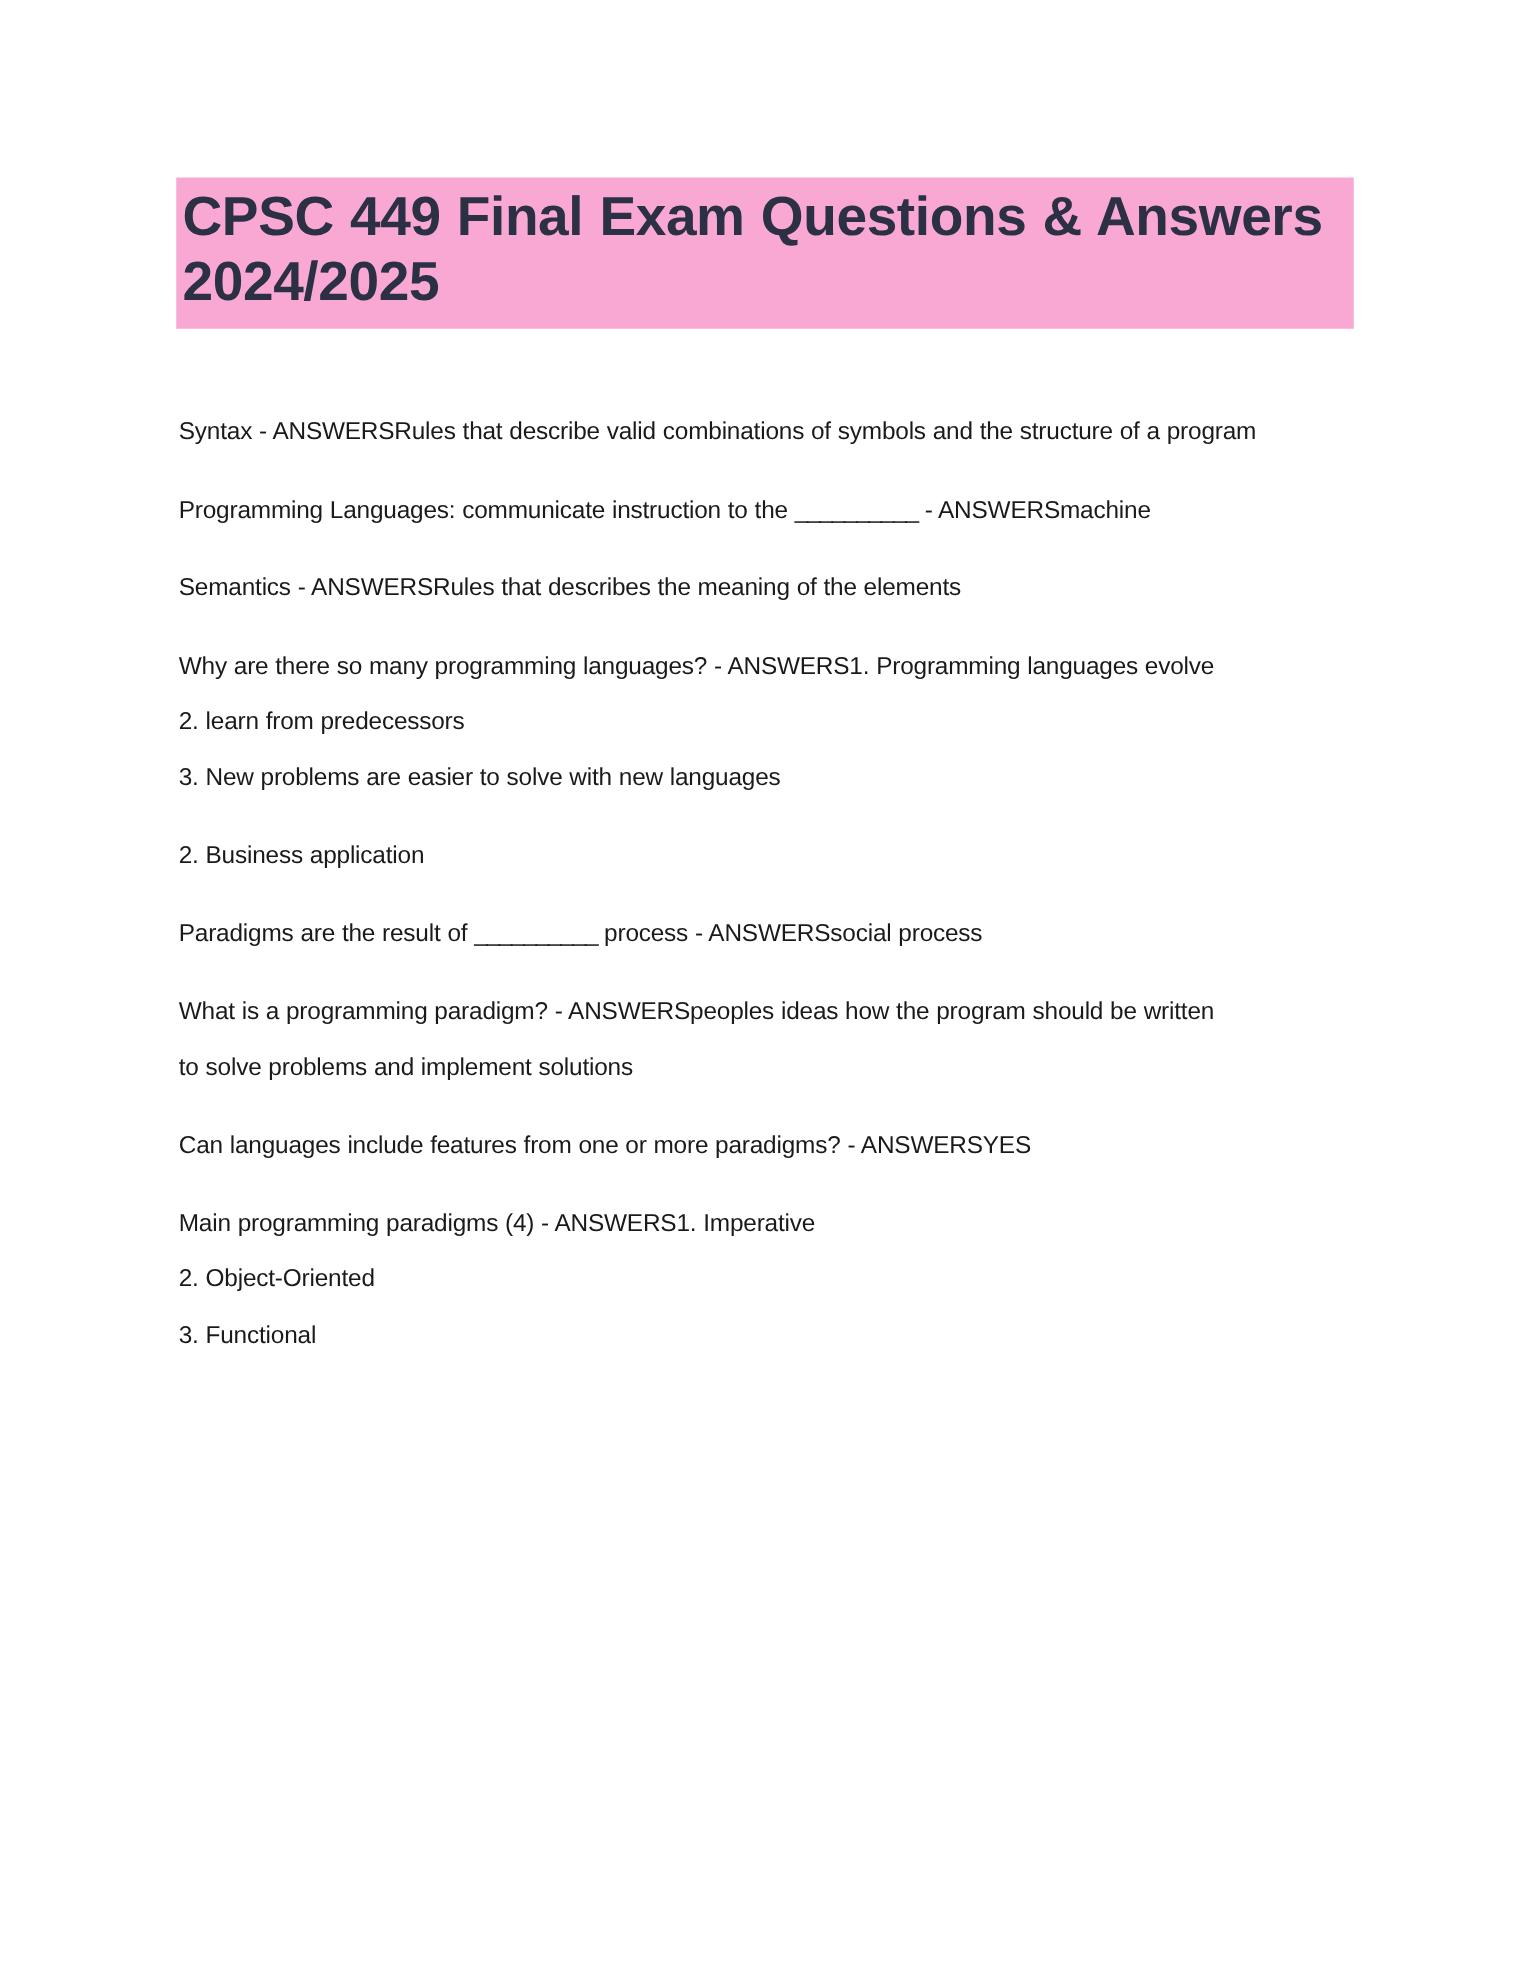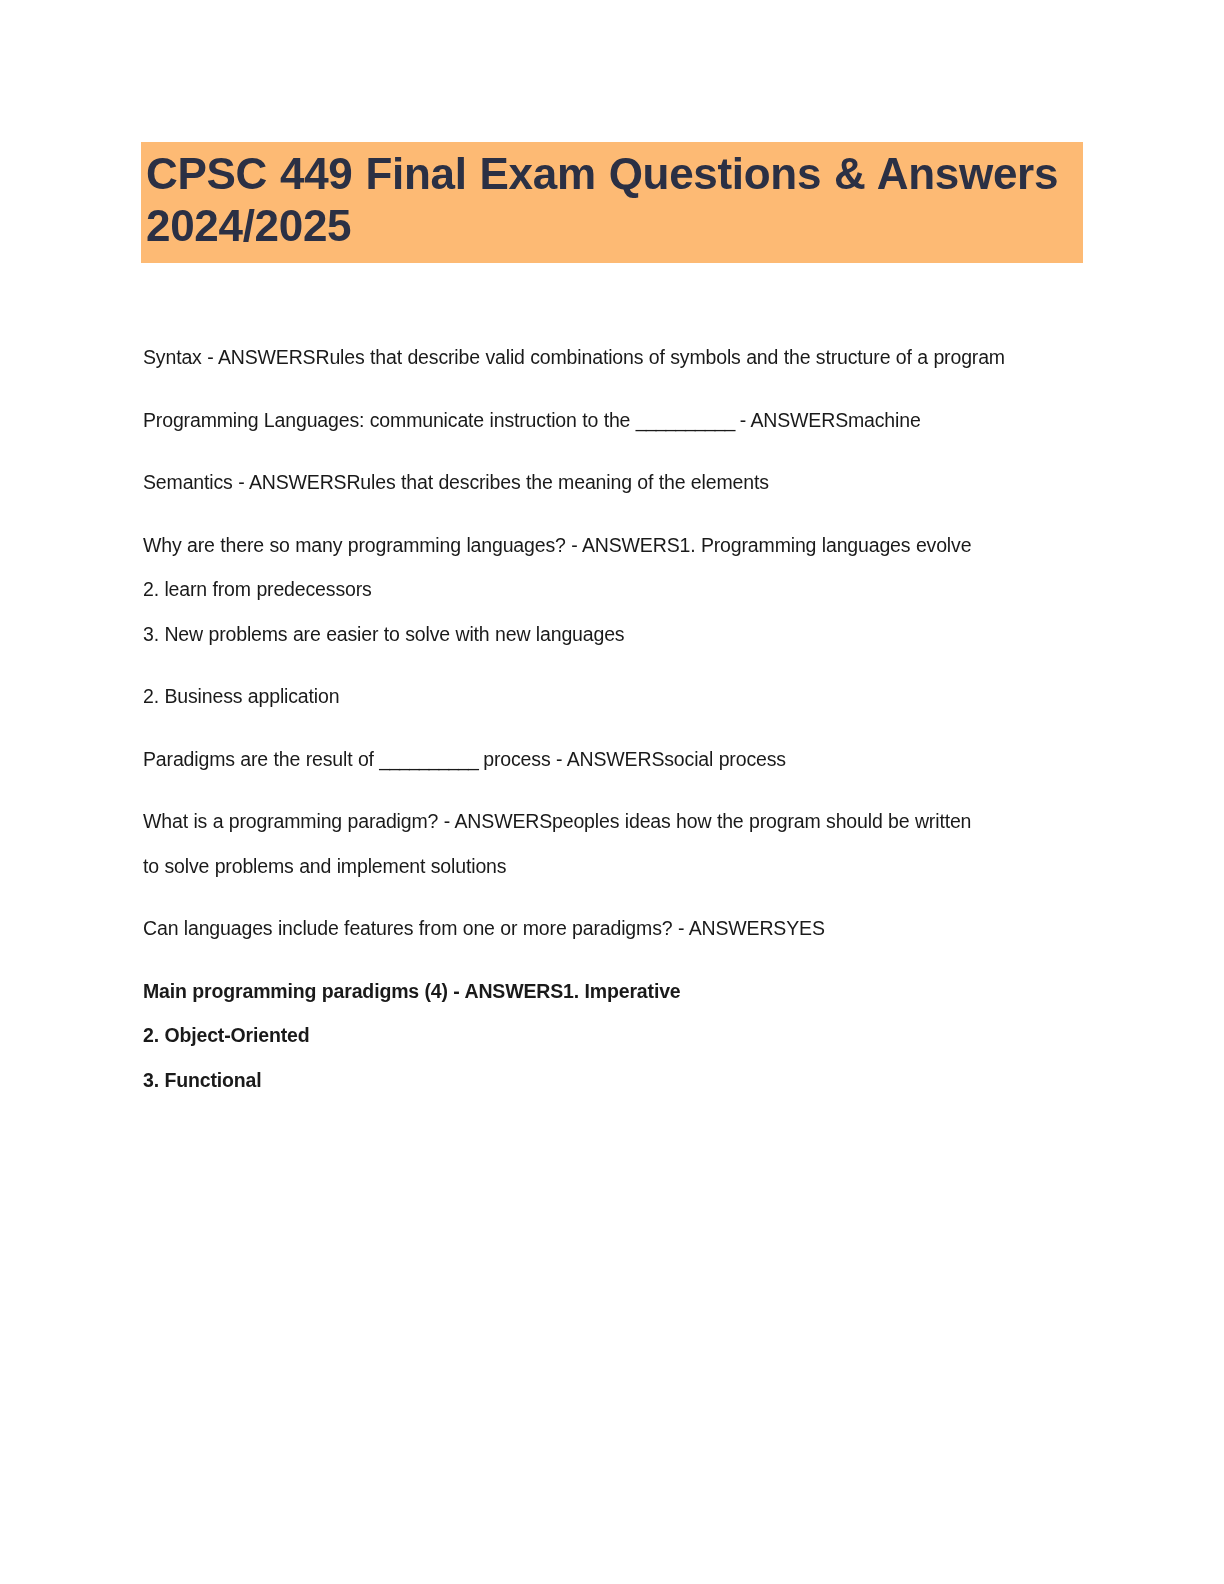--- a/index.html
+++ b/index.html
@@ -25,21 +25,21 @@
     background: #ffffff;
     overflow: hidden;
   }
 
   
   .title-band {
     position: absolute;
     left: 141px;
     top: 142px;
     width: 942px;
-    background: #fdba74;
+    background: #f9a8d4;
     padding: 6px 0 10px 0;
     box-sizing: border-box;
   }
   .doc-title {
     margin: 0;
     padding: 0 8px 0 5px;
     font-family: "Liberation Sans", "DejaVu Sans", sans-serif;
     font-size: 44px;
     line-height: 1.19;
     font-weight: bold;
@@ -50,25 +50,24 @@
 
   
   .body-content {
     position: absolute;
     left: 143px;
     top: 336px;
     width: 900px;
   }
 
   .qa-block {
-    margin: 12px 0 43px 0;
+    margin: 0 0 43px 0;
   }
   .qa-block:last-child {
     margin-bottom: 0;
-    font-weight: bold;
   }
   .line {
     margin: 0 0 25px 0;
     font-family: "Liberation Sans", "DejaVu Sans", sans-serif;
     font-size: 19.5px;
     line-height: 1.0;
     color: #1a1a1a;
     white-space: pre-wrap;
     letter-spacing: -0.15px;
     word-spacing: 0.2px;

